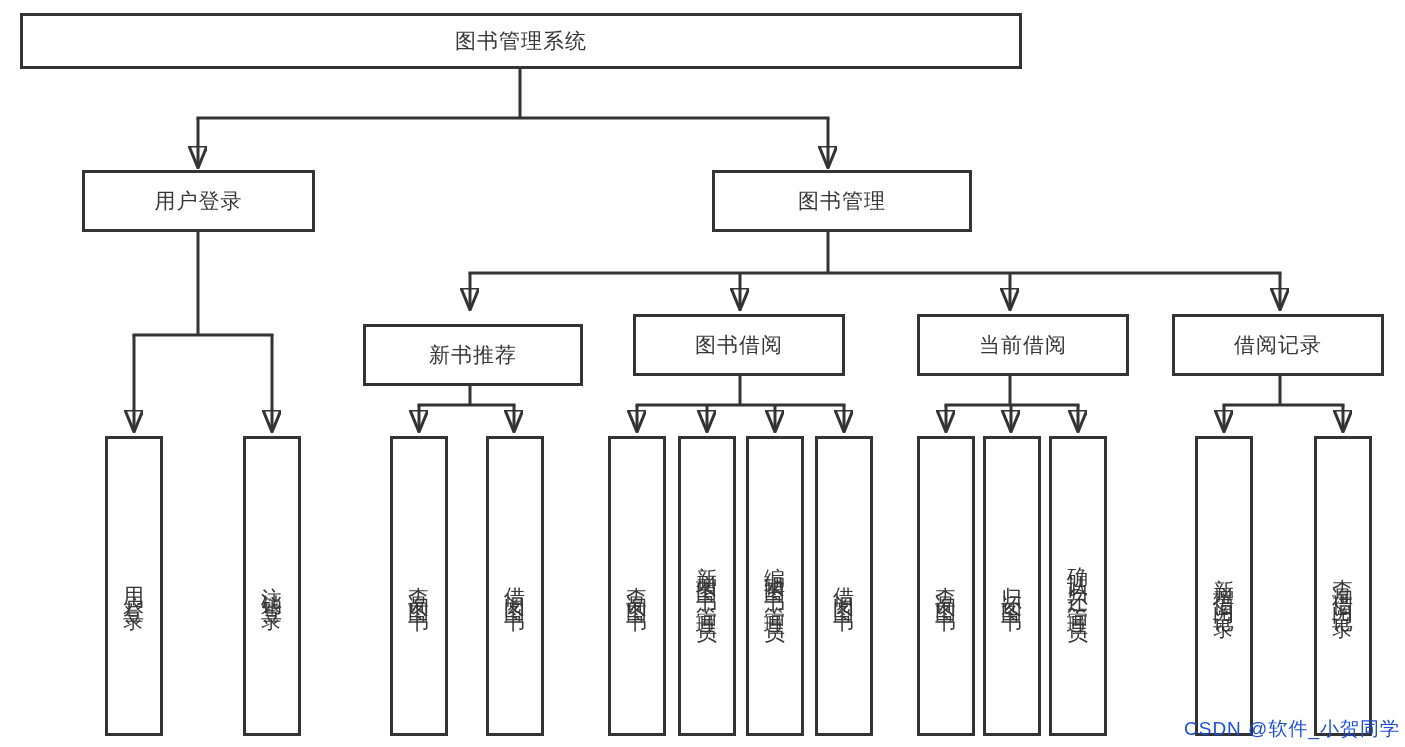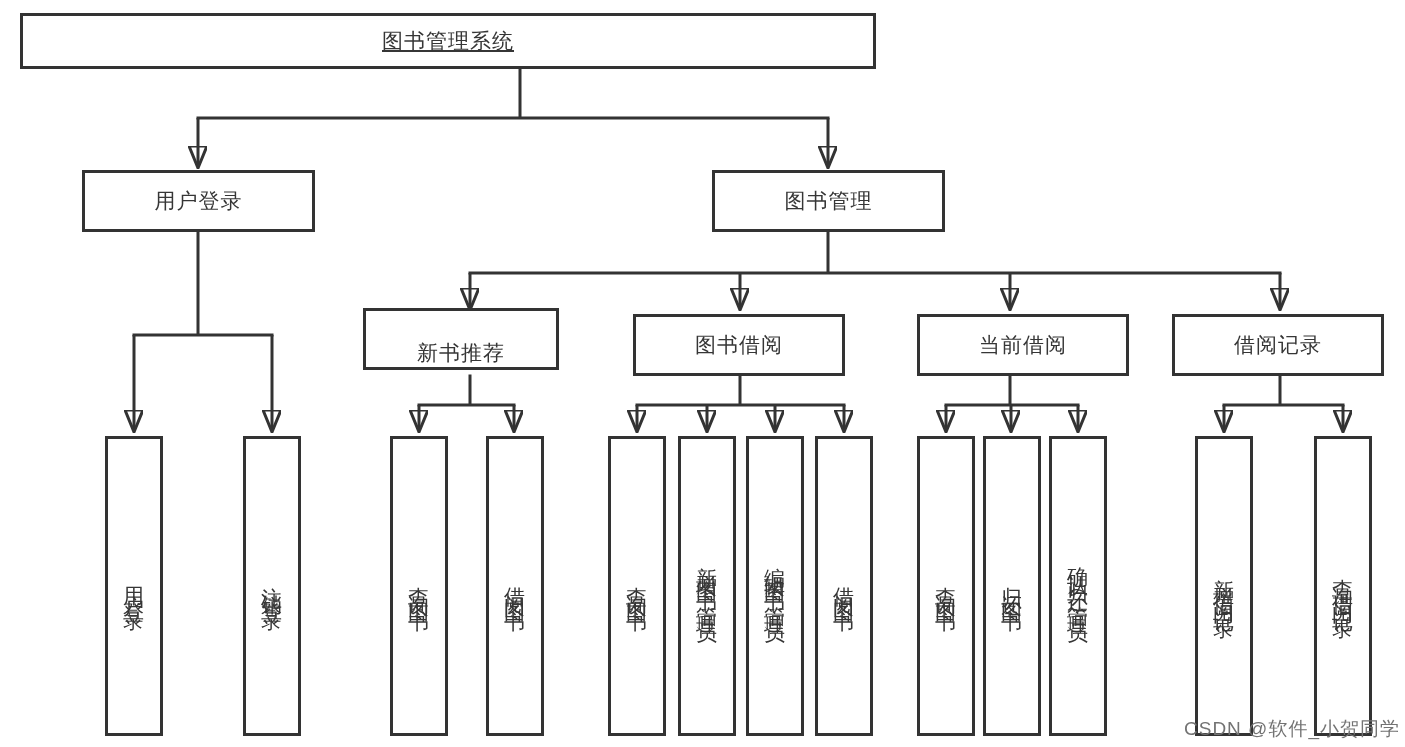--- a/index.html
+++ b/index.html
@@ -40,21 +40,21 @@
     writing-mode: vertical-rl;
     text-orientation: mixed;
     font-size: 21px;
     letter-spacing: 8px;
     line-height: 1;
   }
   .watermark {
     position: absolute;
     z-index: 5;
     font-size: 19px;
-    color: #737373;
+    color: #1d4ed8;
     letter-spacing: 1px;
     white-space: nowrap;
   }
 </style>
 </head>
 <body>
 
 <div class="canvas">
 
   <svg class="connectors" viewBox="0 0 1405 747">
@@ -91,32 +91,32 @@
     <path d="M1010,376 V405 M946,405 H1078" stroke-linecap="square"></path>
     <line x1="946" y1="405" x2="946" y2="430" marker-end="url(#arrow)"></line>
     <line x1="1011" y1="405" x2="1011" y2="430" marker-end="url(#arrow)"></line>
     <line x1="1078" y1="405" x2="1078" y2="430" marker-end="url(#arrow)"></line>
 
     <path d="M1280,376 V405 M1224,405 H1343" stroke-linecap="square"></path>
     <line x1="1224" y1="405" x2="1224" y2="430" marker-end="url(#arrow)"></line>
     <line x1="1343" y1="405" x2="1343" y2="430" marker-end="url(#arrow)"></line>
   </svg>
 
-  <div class="box" style="left:20px; top:13px; width:856px; height:56px;text-decoration:underline;">
+  <div class="box" style="left:20px; top:13px; width:1002px; height:56px;">
     <span>图书管理系统</span>
   </div>
 
   <div class="box" style="left:82px; top:170px; width:233px; height:62px;">
     <span>用户登录</span>
   </div>
-  <div class="box" style="left:712px; top:170px; width:233px; height:62px;">
+  <div class="box" style="left:712px; top:170px; width:260px; height:62px;">
     <span>图书管理</span>
   </div>
 
-  <div class="box" style="left:363px; top:308px; width:196px; height:62px;align-items:flex-end;">
+  <div class="box" style="left:363px; top:324px; width:220px; height:62px;">
     <span>新书推荐</span>
   </div>
   <div class="box" style="left:633px; top:314px; width:212px; height:62px;justify-content:center;">
     <span>图书借阅</span>
   </div>
   <div class="box" style="left:917px; top:314px; width:212px; height:62px;">
     <span>当前借阅</span>
   </div>
   <div class="box" style="left:1172px; top:314px; width:212px; height:62px;">
     <span>借阅记录</span>

